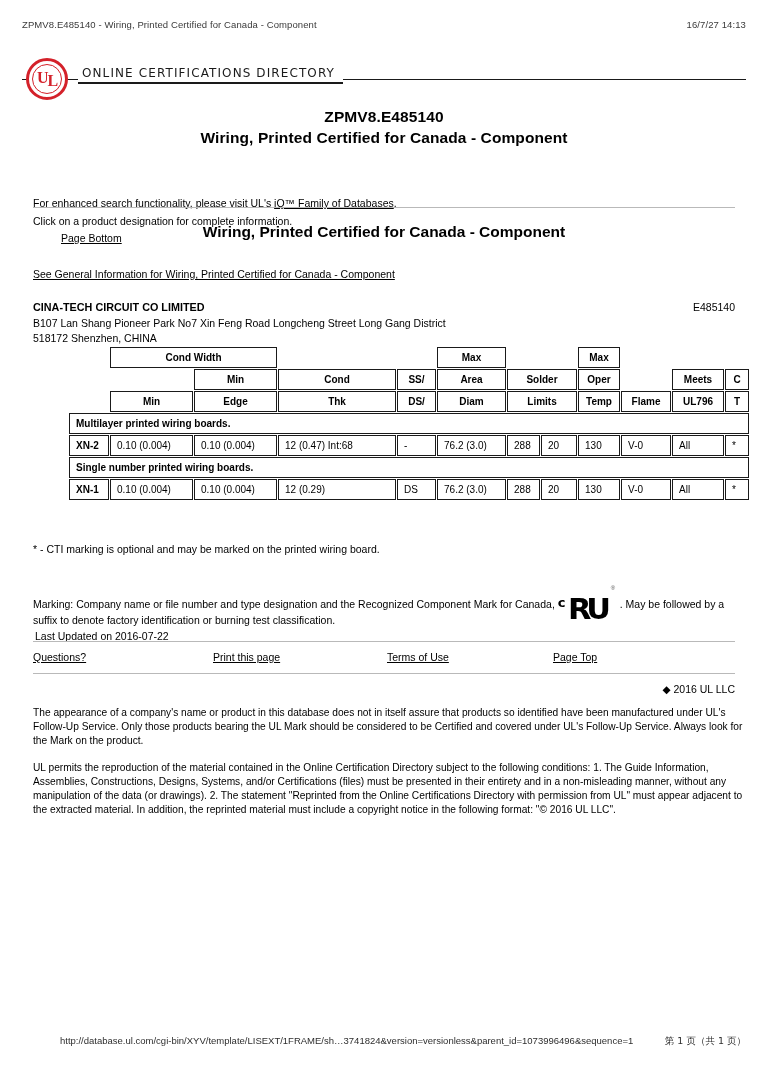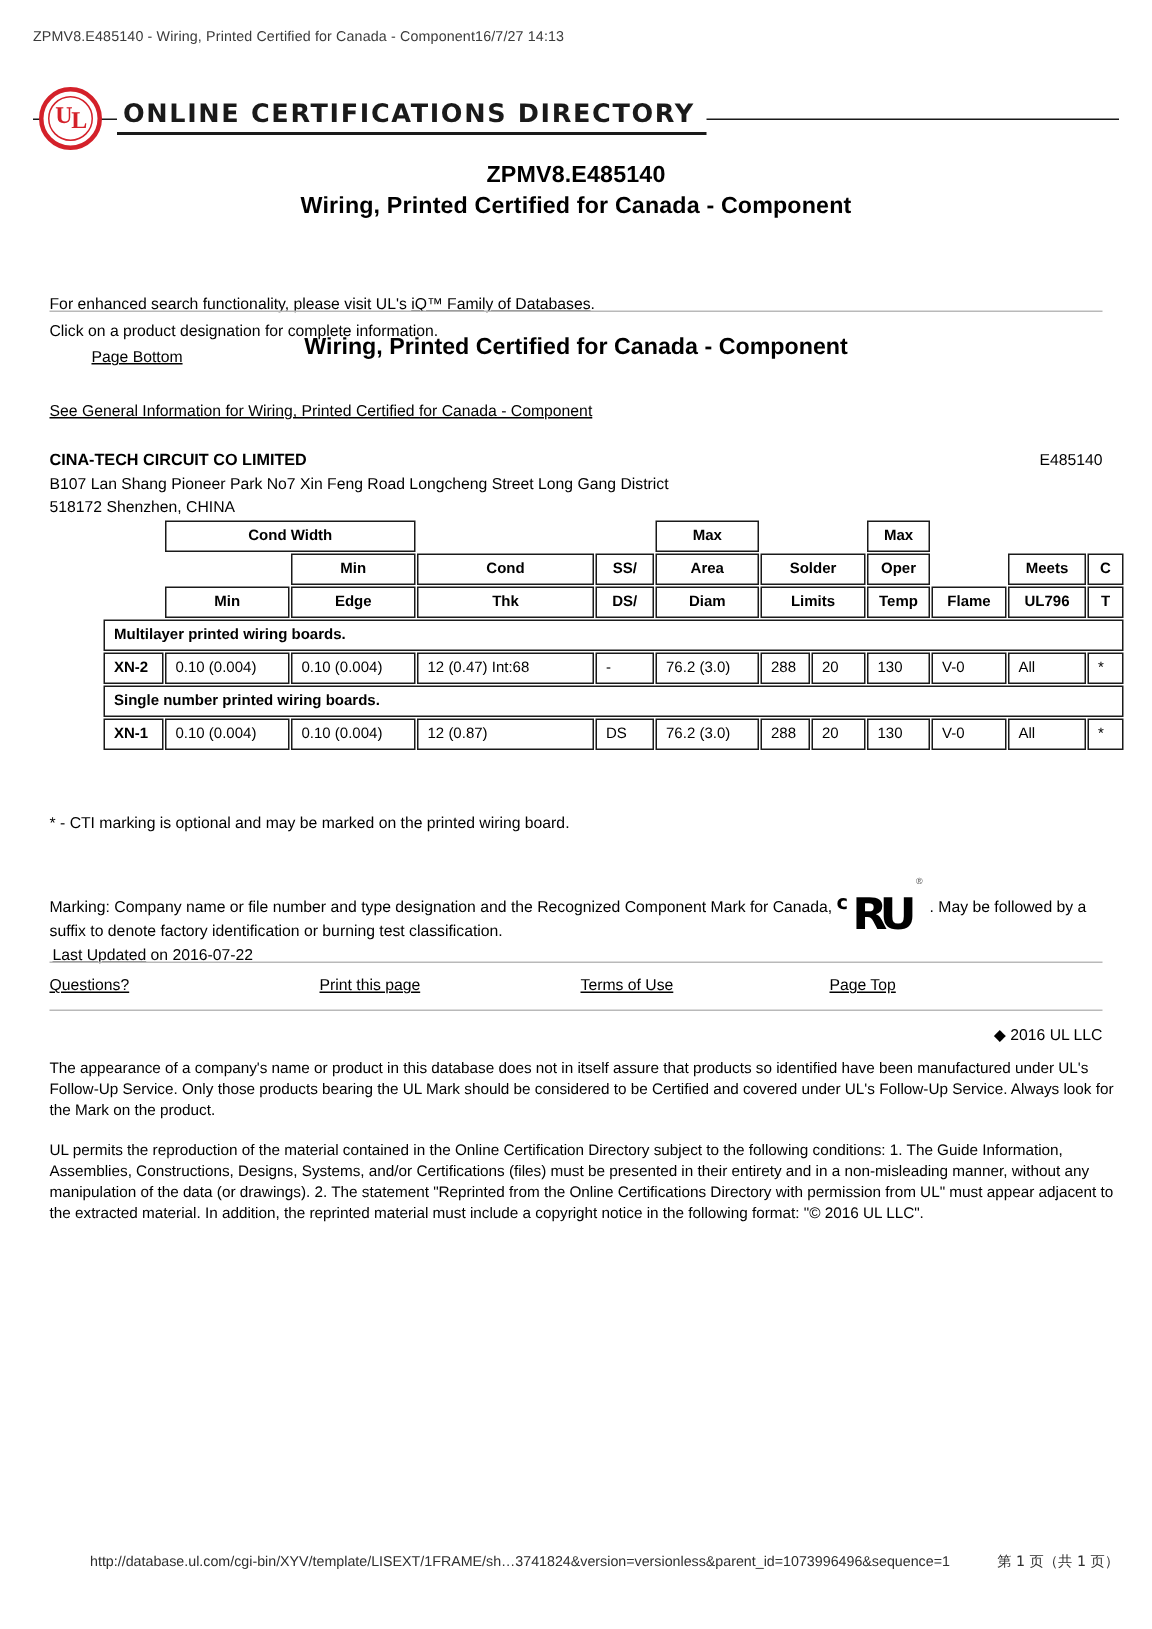--- a/index.html
+++ b/index.html
@@ -12,21 +12,21 @@
     color: #000000;
     position: relative;
     overflow: hidden;
   }
 
   .page { position: relative; width: 768px; height: 1086px; padding: 0; }
 
   
   .print-header {
     position: absolute; top: 19px; left: 0; right: 0;
-    display: flex; align-items: baseline;
+    display: flex; justify-content: space-between; align-items: baseline;
     padding: 0 22px;
     font-size: 9.5px; color: #3a3a3a; letter-spacing: .1px;
   }
 
   
   .banner {
     position: absolute; top: 58px; left: 22px; right: 22px;
     height: 42px;
   }
   .banner-rule {
@@ -49,21 +49,21 @@
     font-family: "Liberation Serif", serif;
     font-weight: 700; font-size: 16px; color: #D4212A;
     letter-spacing: -1px; line-height: 1;
   }
   .ul-logo-inner .u { transform: translateY(-1px); }
   .ul-logo-inner .l { transform: translateY(2px); }
   .banner-title {
     position: absolute; left: 56px; top: 8px;
     background: #ffffff;
     padding: 0 8px 2px 4px;
-    font-weight: 700; font-size: 17px;
+    font-weight: 400; font-size: 12px;
     letter-spacing: 1.1px;
     color: #1a1a1a;
     border-bottom: 2.4px solid #1a1a1a;
     z-index: 2;
     font-family: "DejaVu Sans", sans-serif;
   }
 
   
   .doc-title {
     position: absolute; top: 106px; left: 0; right: 0;
@@ -330,21 +330,21 @@
         <td class="ast">*</td>
       </tr>
 
       <tr>
         <td class="grouphdr" colspan="12">Single number printed wiring boards.</td>
       </tr>
       <tr>
         <td class="type">XN-1</td>
         <td class="data">0.10 (0.004)</td>
         <td class="data">0.10 (0.004)</td>
-        <td class="data">12 (0.87)</td>
+        <td class="data">12 (0.29)</td>
         <td class="data">DS</td>
         <td class="data">76.2 (3.0)</td>
         <td class="data">288</td>
         <td class="data">20</td>
         <td class="data">130</td>
         <td class="data">V-0</td>
         <td class="data">All</td>
         <td class="ast">*</td>
       </tr>
     </tbody>

